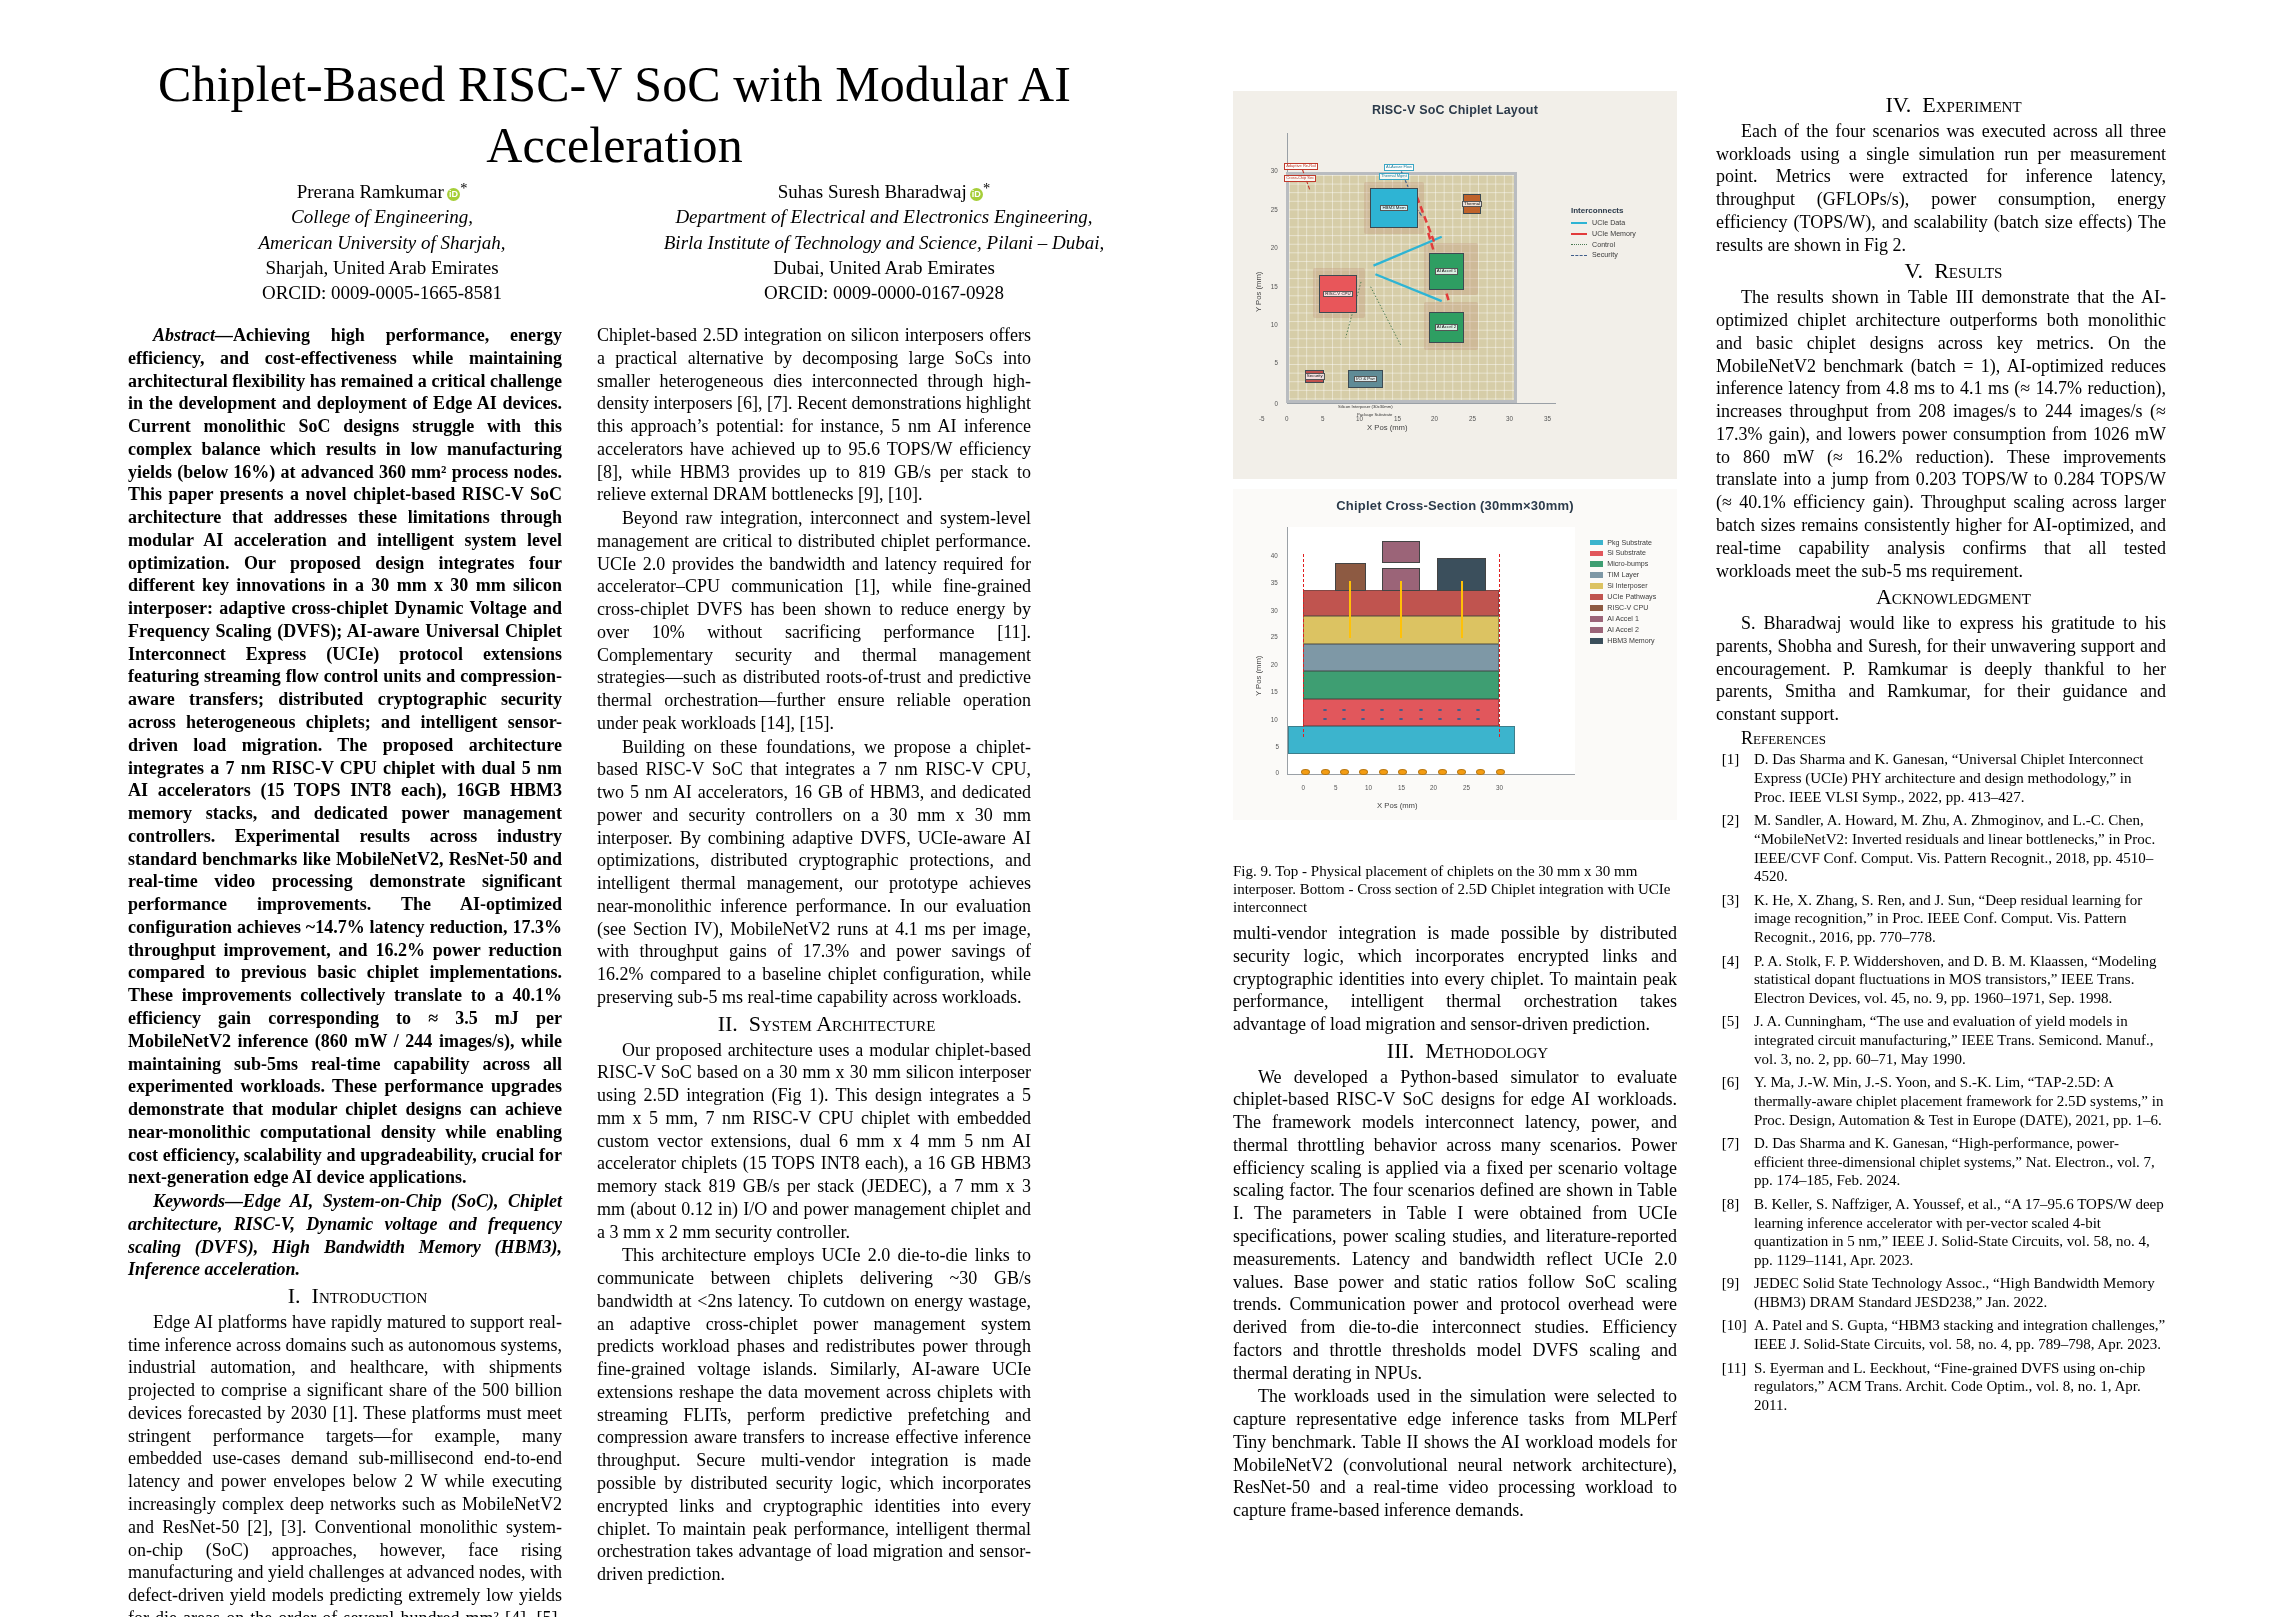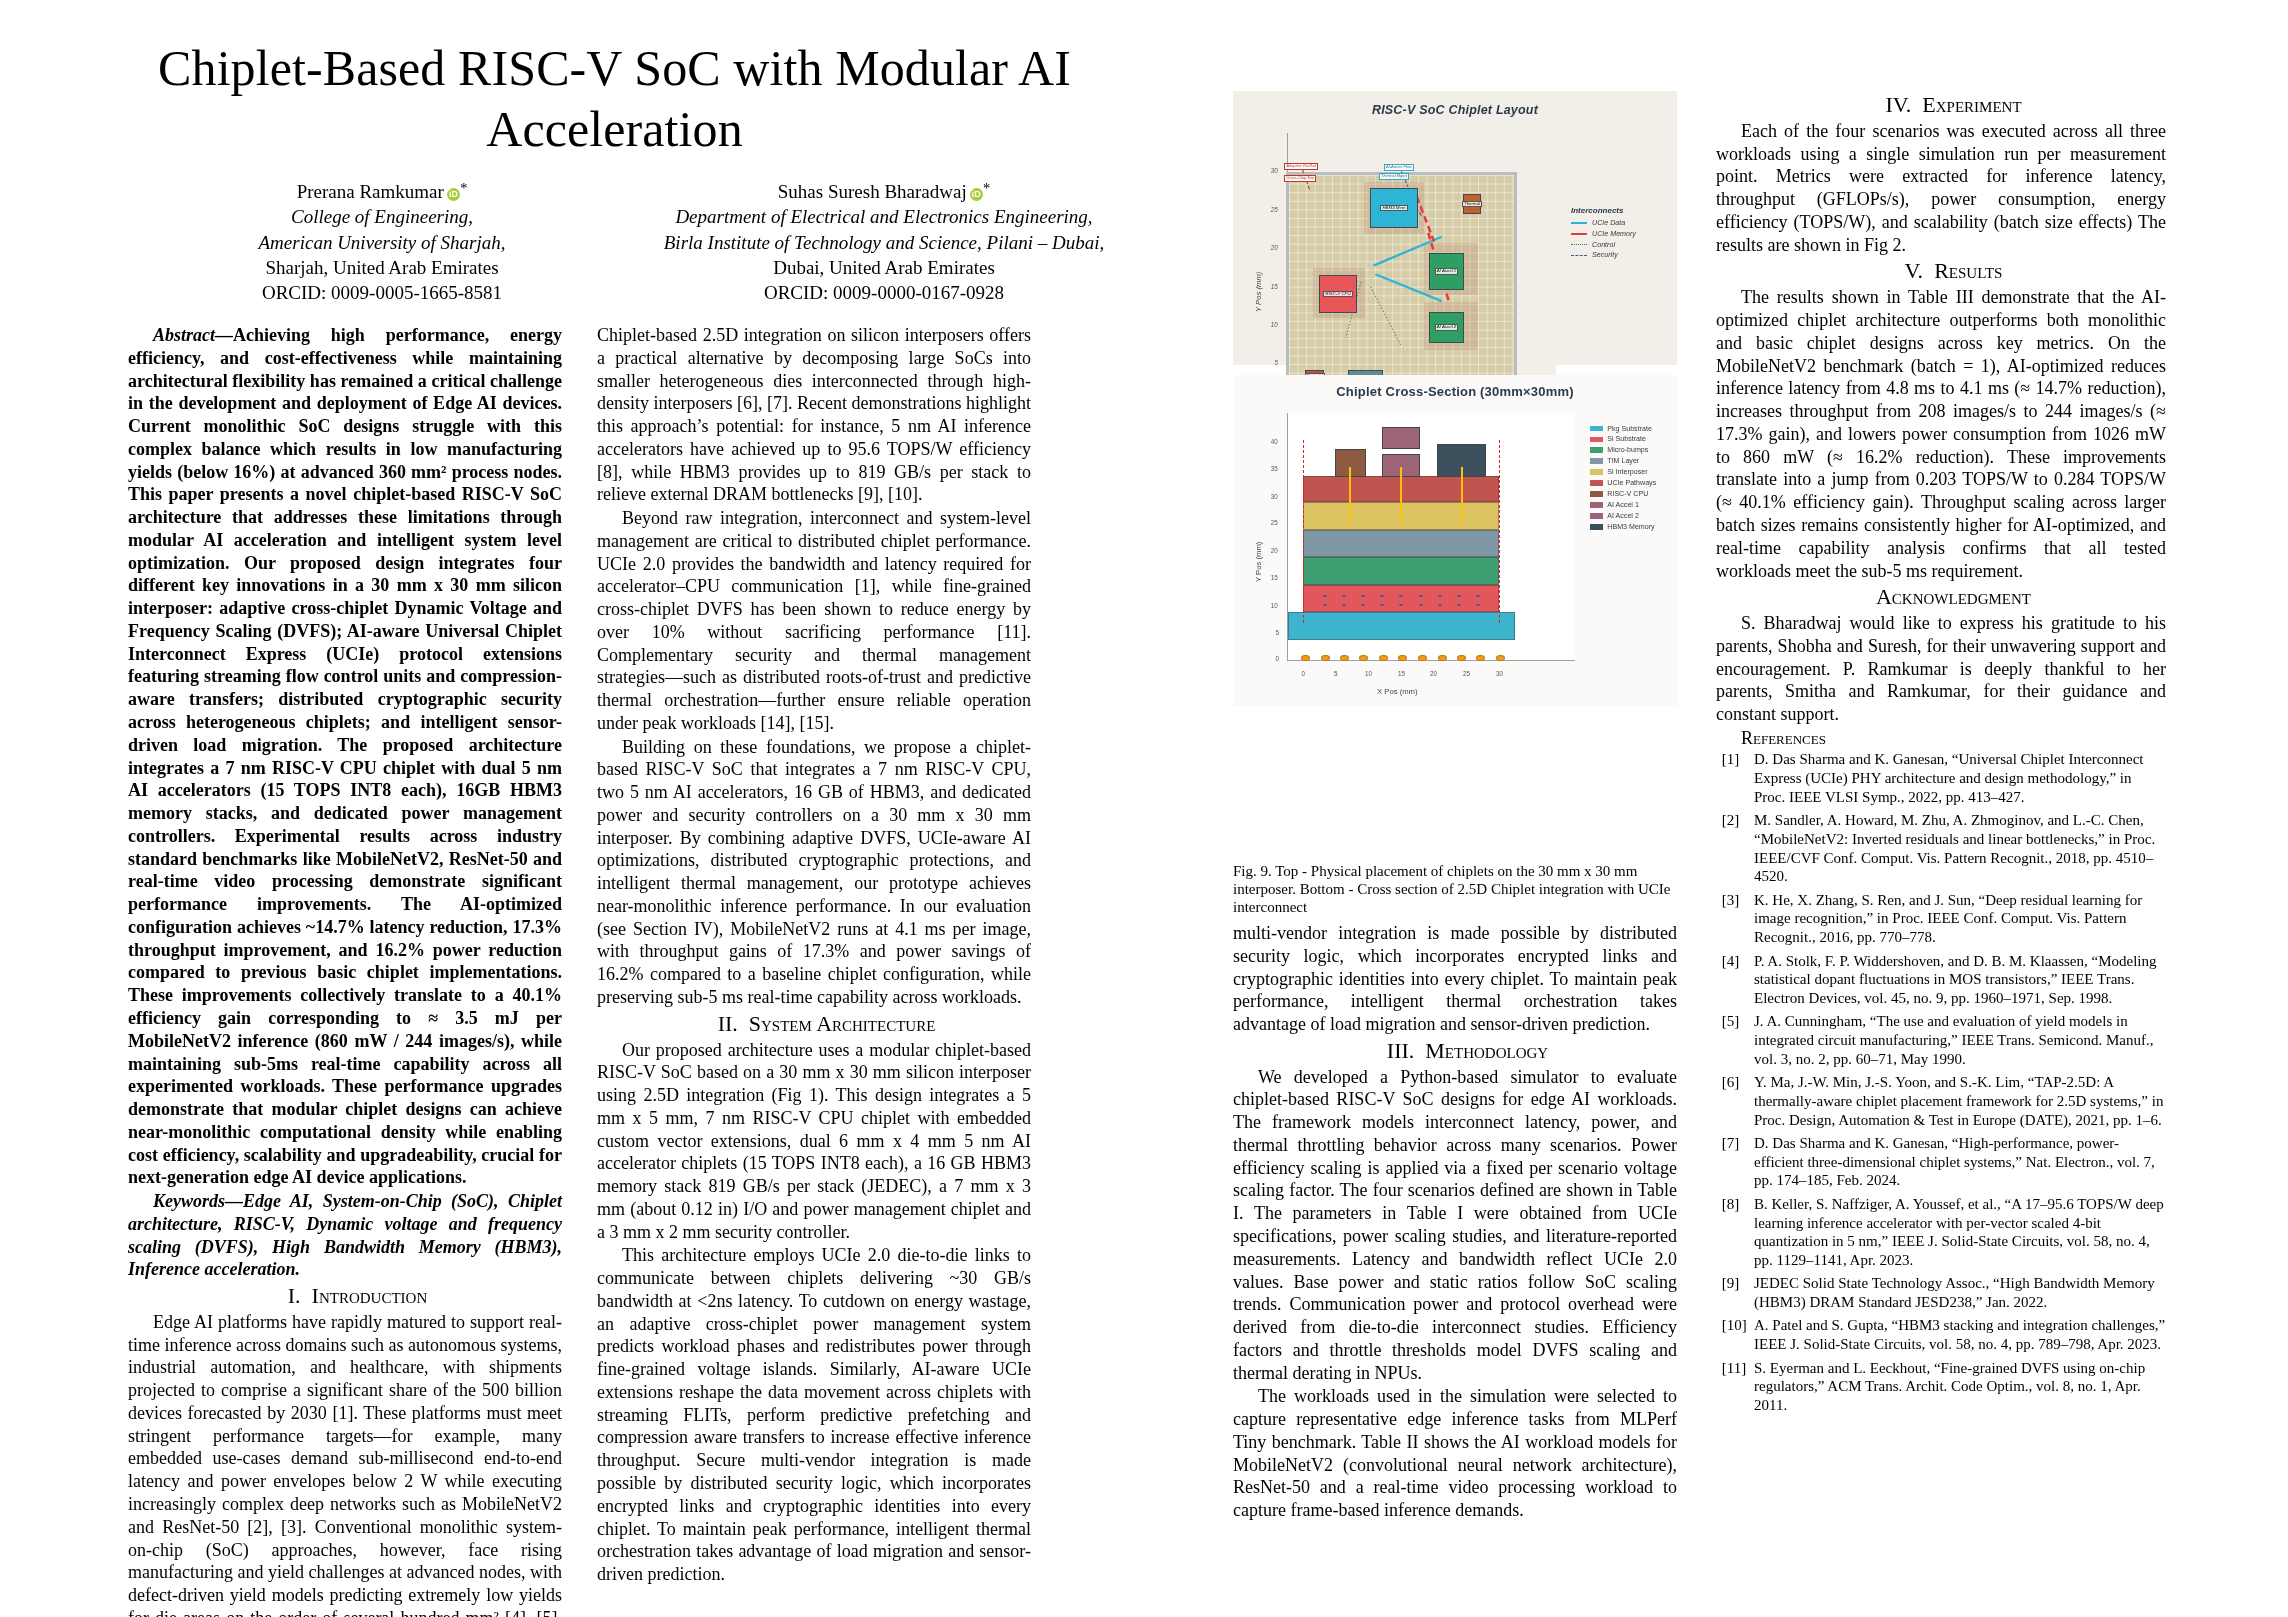--- a/index.html
+++ b/index.html
@@ -28,21 +28,21 @@
     left: 115px;
     top: 38px;
     width: 999px;
     text-align: center;
   }
   .paper-title {
     font-size: 50px;
     line-height: 1.22;
     font-weight: 400;
     letter-spacing: 0.1px;
-    margin: 0;
+    margin: 16px;
   }
 
   .authors {
     position: absolute;
     left: 131px;
     top: 179px;
     width: 1004px;
     display: flex;
     flex-direction: row;
   }
@@ -145,21 +145,21 @@
     left: 1233px;
     top: 91px;
     width: 444px;
   }
   .fig-card {
     width: 444px;
     background: #f2efe9;
     box-sizing: border-box;
     position: relative;
   }
-  .fig-card.layout { height: 274px; font-style: italic; }
+  .fig-card.layout { height: 388px; }
   .fig-card.cross { height: 331px; margin-top: 9.6px; background: #fbfaf8; }
   .fig-title {
     text-align: center;
     font-family: "Liberation Sans", sans-serif;
     font-weight: bold;
     color: #2b3a4a;
     font-size: 12.5px;
     padding-top: 11.5px;
     letter-spacing: 0.2px;
   }

